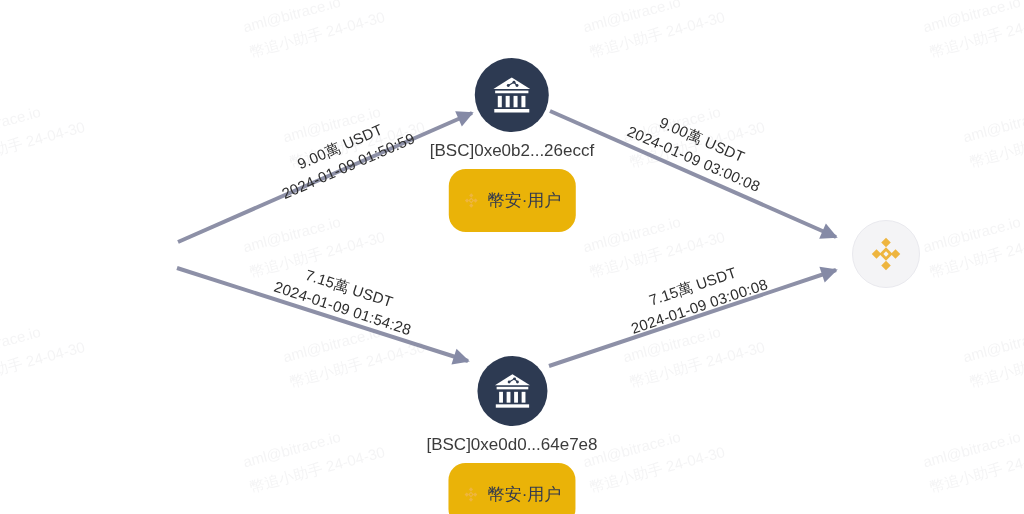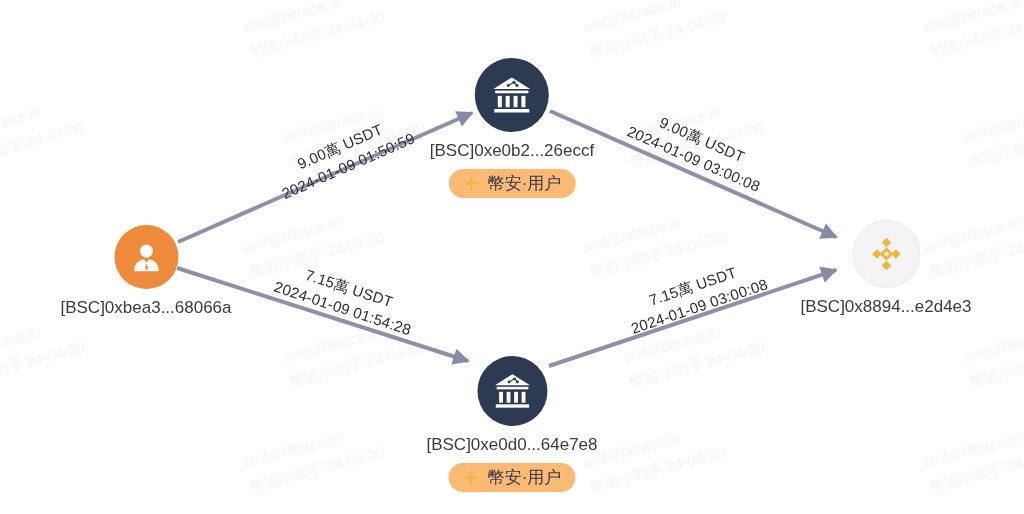--- a/index.html
+++ b/index.html
@@ -33,21 +33,21 @@
   }
   .bubble.orange{width:64px;height:64px;background:#ED8A3B;}
   .bubble.navy{width:74px;height:74px;background:#2D3A52;}
   .bubble.navy.sm{width:70px;height:70px;}
   .bubble.light{width:68px;height:68px;background:#F4F4F6;border:1px solid #E9E9EE;}
   .addr{
     margin-top:9px;font-size:17px;color:#3b3b3b;white-space:nowrap;text-align:center;
   }
   .badge{
     margin-top:8px;display:inline-flex;align-items:center;gap:8px;
-    background:#fdba74;border-radius:17px;padding:3px 14px;
+    background:#eab308;border-radius:17px;padding:20px 14px;
     font-size:17px;color:#333a4d;white-space:nowrap;
   }
   .badge svg{display:block;}
 </style>
 </head>
 <body>
 
 <div class="stage">
 
   <div id="wm-layer">
@@ -143,31 +143,20 @@
   </div>
   <div class="edge-label" style="left:346px;top:298px;--rot:18deg">
     <div>7.15萬 USDT</div>
     <div>2024-01-09 01:54:28</div>
   </div>
   <div class="edge-label" style="left:696px;top:296px;--rot:-18.5deg">
     <div>7.15萬 USDT</div>
     <div>2024-01-09 03:00:08</div>
   </div>
 
-  <div class="node" style="left:146px;top:225px">
-    <div class="bubble orange">
-      <svg width="38" height="38" viewBox="0 0 48 48">
-        <circle cx="24" cy="16.5" r="8.2" fill="#ffffff"></circle>
-        <path d="M8.5,41 C8.5,31.5 15.5,26.5 24,26.5 C32.5,26.5 39.5,31.5 39.5,41 L39.5,42 L8.5,42 Z" fill="#ffffff"></path>
-        <polygon points="24,30.5 20.6,27 24,26 27.4,27" fill="#ED8A3B"></polygon>
-        <polygon points="24,31.5 22.2,37.5 24,41.5 25.8,37.5" fill="#ED8A3B"></polygon>
-      </svg>
-    </div>
-    <div class="addr">[BSC]0xbea3...68066a</div>
-  </div>
 
   <div class="node" style="left:512px;top:58px">
     <div class="bubble navy">
       <svg width="42" height="42" viewBox="0 0 48 48">
         <polygon points="24,4 45,17 3,17" fill="#ffffff"></polygon>
         <g fill="#2D3A52" stroke="#2D3A52">
           <line x1="20" y1="13.2" x2="26.5" y2="9.4" stroke-width="1.4"></line>
           <line x1="26.5" y1="9.4" x2="30" y2="13.2" stroke-width="1.4"></line>
           <circle cx="20" cy="13.2" r="1.7" stroke="none"></circle>
           <circle cx="26.5" cy="9.4" r="1.7" stroke="none"></circle>
@@ -235,16 +224,15 @@
       <svg width="38" height="38" viewBox="0 0 40 40">
         <g fill="#EEB53F">
           <path d="M20 3 L25 8 L20 13 L15 8 Z"></path>
           <path d="M5 20 L10 15 L15 20 L10 25 Z"></path>
           <path d="M25 20 L30 15 L35 20 L30 25 Z"></path>
           <path d="M20 27 L25 32 L20 37 L15 32 Z"></path>
           <path fill-rule="evenodd" d="M20 13 L27 20 L20 27 L13 20 Z M20 17.2 L17.2 20 L20 22.8 L22.8 20 Z"></path>
         </g>
       </svg>
     </div>
-    <div class="addr">[BSC]0x8894...e2d4e3</div>
   </div>
 
 </div>
 
 </body></html>

